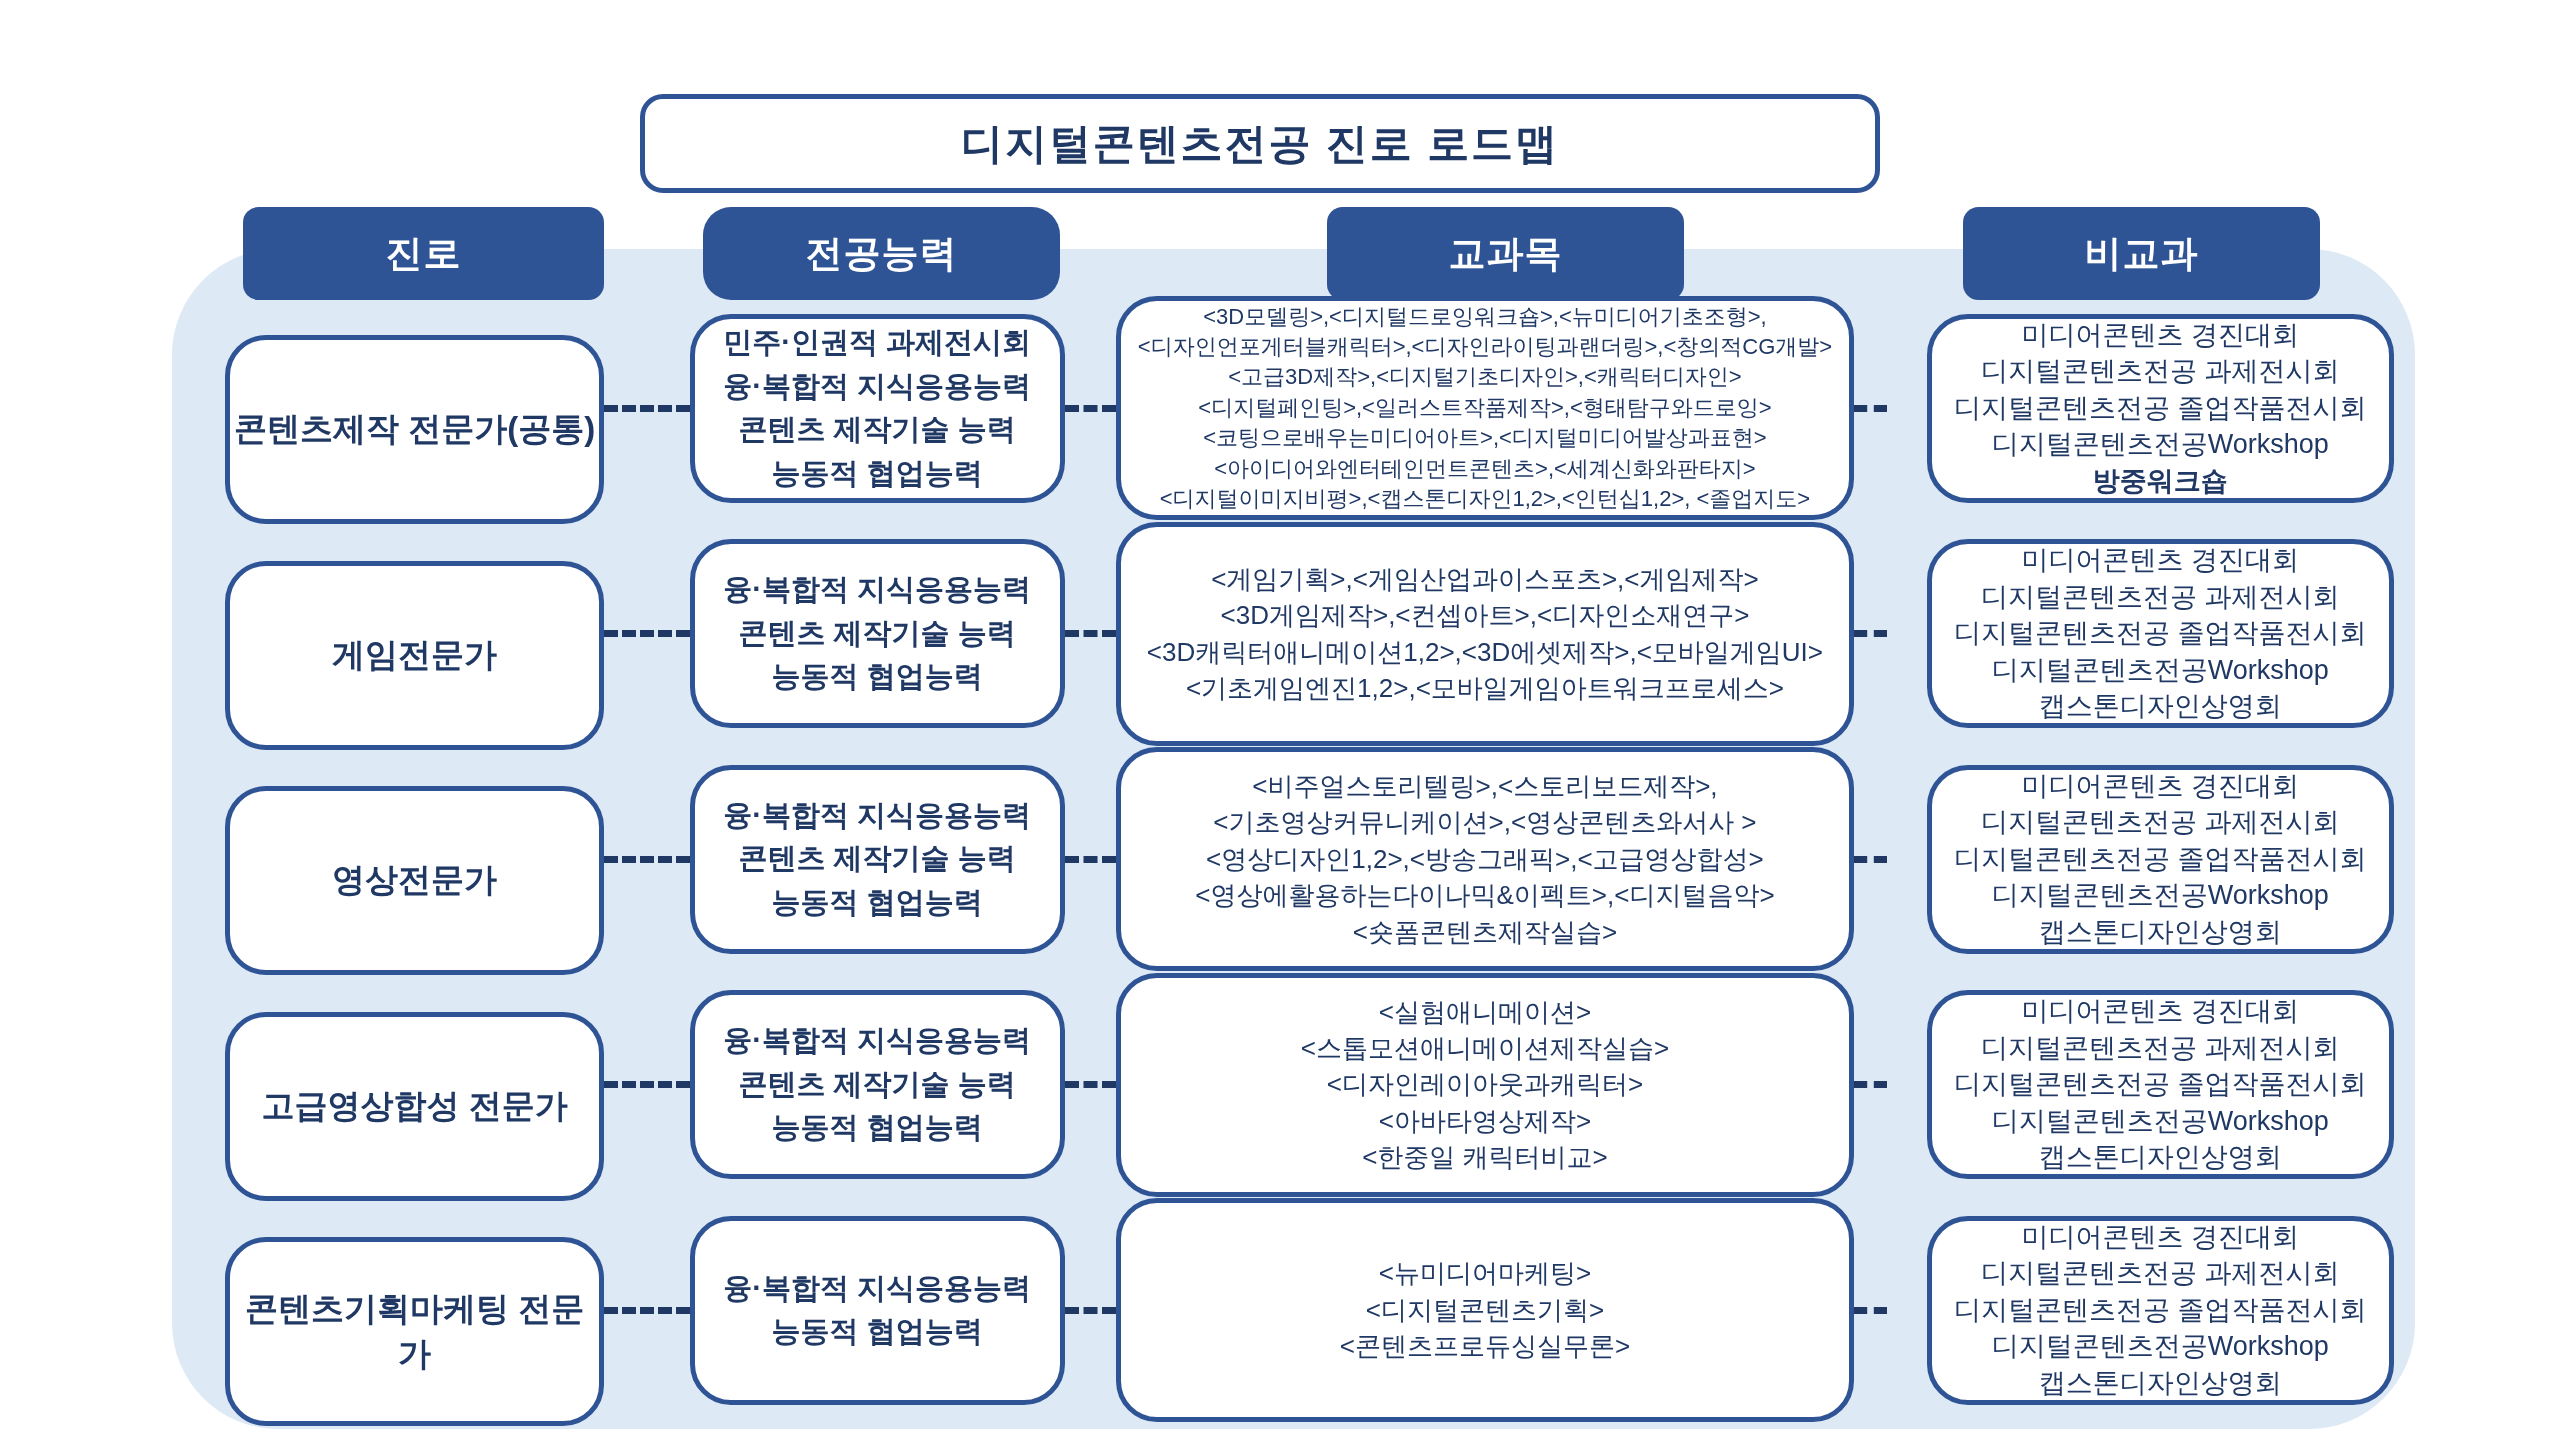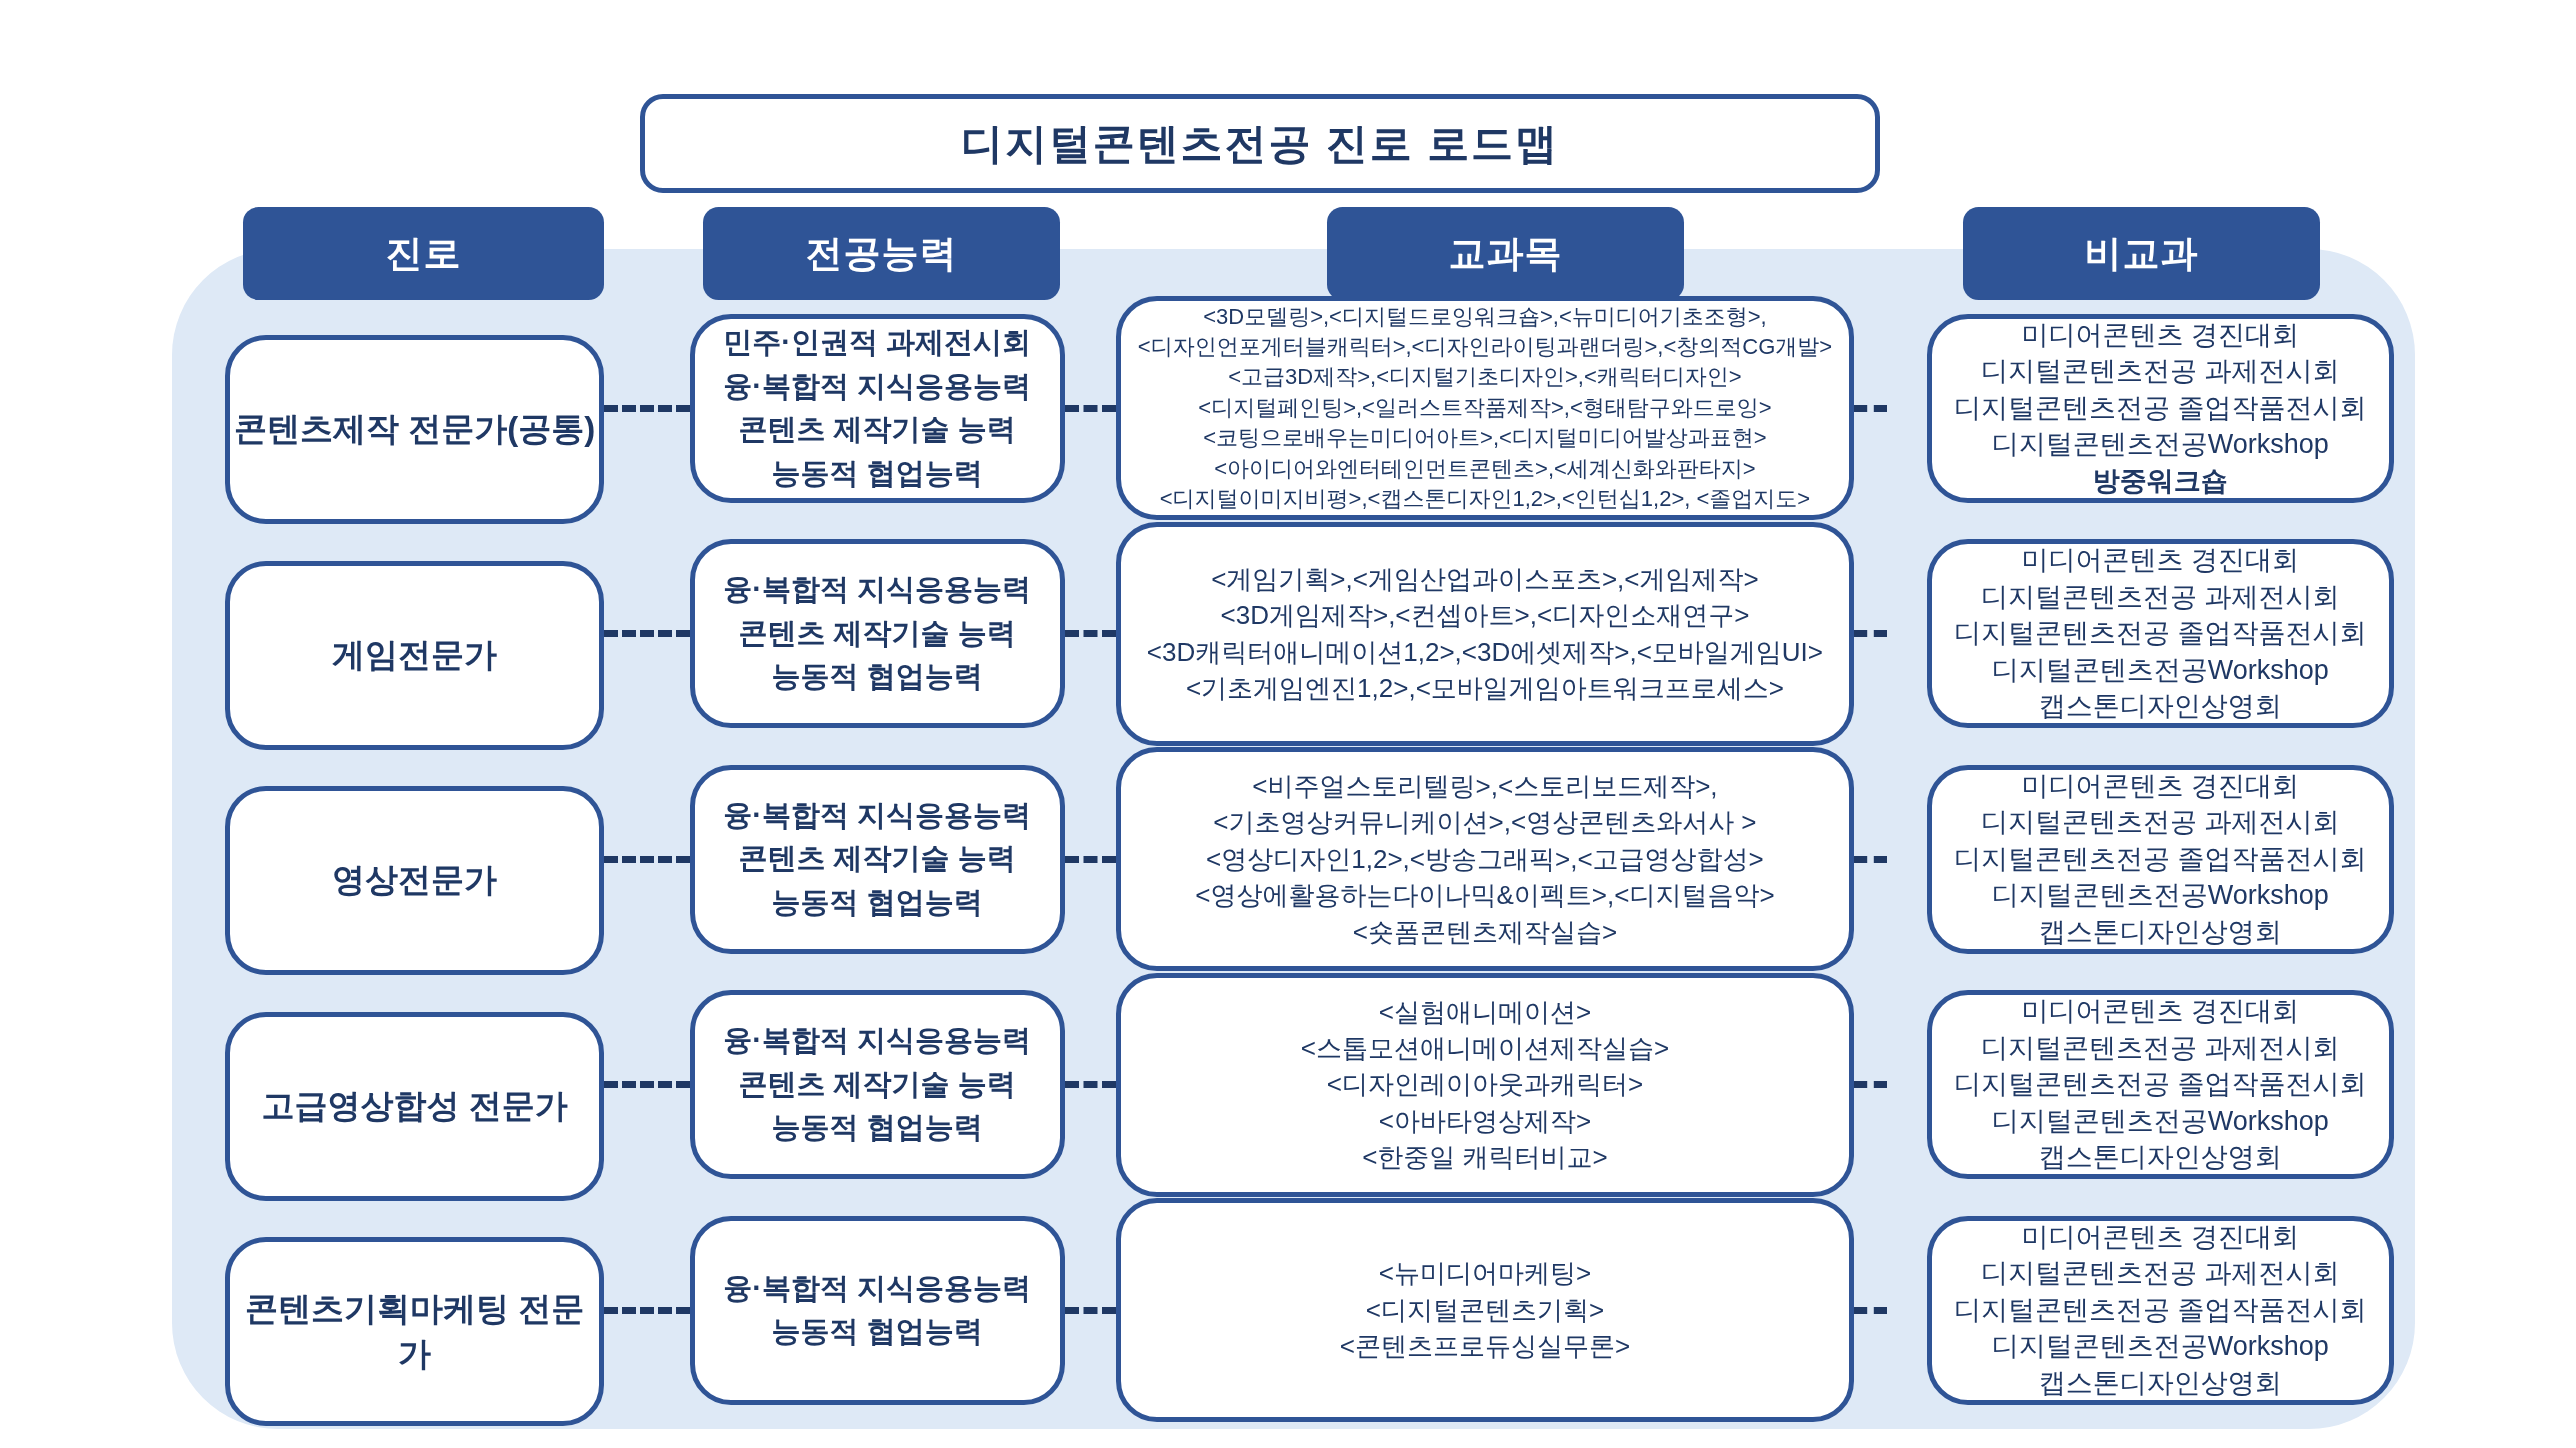--- a/index.html
+++ b/index.html
@@ -21,21 +21,21 @@
     font-size:42px; font-weight:700; letter-spacing:1.9px;margin-top:44px;
   }
   
   .col-header {
     position:absolute; top:207px; height:93px;
     background:#2F5496; border-radius:15.5px;
     display:flex; align-items:center; justify-content:center;
     color:#ffffff; font-size:37px; font-weight:700; letter-spacing:1px;
   }
   .h-career     { left:243px;  width:361px; }
-  .h-competency { left:703px;  width:357px; }
+  .h-competency { left:703px;  width:357px;border-radius:28px; }
   .h-courses    { left:1327px; width:357px; }
   .h-extra      { left:1963px; width:357px; }
   
   .rows {
     position:absolute; left:225px; top:296px; width:2169px; height:1126px;
     display:flex; flex-direction:column; justify-content:space-between;
   }
   .row { display:flex; align-items:center; height:224px; }
   .box {
     background:#ffffff; border:5.8px solid #2F5496; border-radius:41px;

